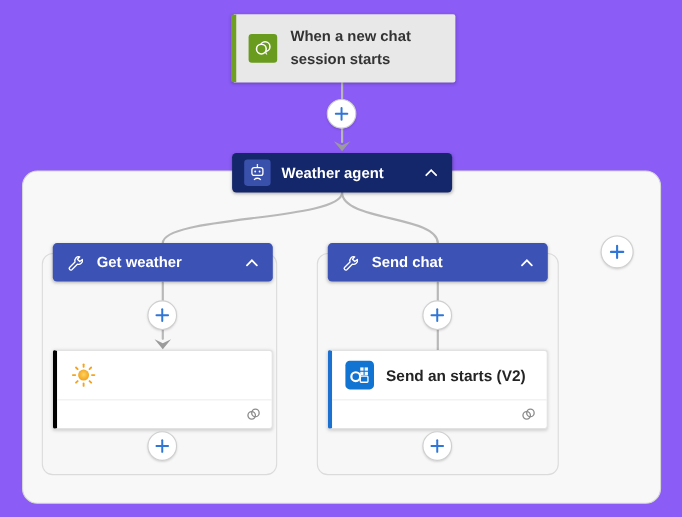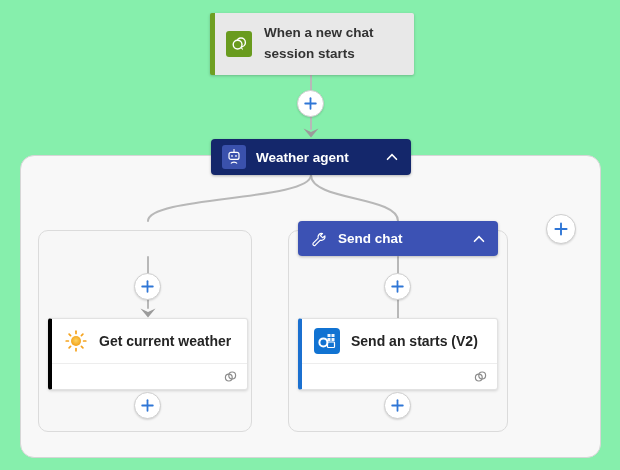--- a/index.html
+++ b/index.html
@@ -1,18 +1,18 @@
 <!DOCTYPE html>
 <html><head>
 <meta charset="utf-8">
 <style>
   * { margin:0; padding:0; box-sizing:border-box; }
   html,body { background:#ffffff; }
   body { font-family:"Liberation Sans", sans-serif; }
-  .stage { position:relative; width:620px; height:470px; background:#86efac; overflow:hidden; }
+  .stage { position:relative; width:620px; height:470px; background:#8b5cf6; overflow:hidden; }
 
   
   .agent-container { position:absolute; left:20px; top:155px; width:581px; height:303px;
     background:#f8f8f8; border:1.5px solid #d6d6d6; border-radius:14px; }
   .tool-group { position:absolute; top:230px; width:214px; height:202px;
     background:#f7f7f7; border:1px solid #dbdbdb; border-radius:10px; }
   .tool-group.left  { left:38px; }
   .tool-group.right { left:288px; width:220px; }
 
   
@@ -119,20 +119,33 @@
       </svg>
     </span>
     <span class="agent-label">Weather agent</span>
     <button class="chev-btn">
       <svg width="12" height="8" viewBox="0 0 12 8" fill="none" stroke="#ffffff" stroke-width="1.6" stroke-linecap="round">
           <polyline points="1.5,6.3 6,1.7 10.5,6.3"></polyline>
         </svg>
     </button>
   </div>
 
+  <div class="tool-header left">
+    <span style="display:flex;">
+      <svg width="16" height="16" viewBox="0 0 16 16">
+        <path d="M13.9 4.9 a3.6 3.6 0 0 1 -4.6 4.3 L4.3 14.2 a1.5 1.5 0 0 1 -2.1 -2.1 L7.2 7.1 a3.6 3.6 0 0 1 4.3 -4.6 L9.4 4.6 l2.1 2.1 Z" fill="none" stroke="#ffffff" stroke-width="1.2" stroke-linejoin="round"></path>
+      </svg>
+    </span>
+    <span class="tool-label">Get weather</span>
+    <button class="chev-btn">
+      <svg width="12" height="8" viewBox="0 0 12 8" fill="none" stroke="#ffffff" stroke-width="1.6" stroke-linecap="round">
+          <polyline points="1.5,6.3 6,1.7 10.5,6.3"></polyline>
+        </svg>
+    </button>
+  </div>
 
   <div class="tool-header right">
     <span style="display:flex;">
       <svg width="16" height="16" viewBox="0 0 16 16">
         <path d="M13.9 4.9 a3.6 3.6 0 0 1 -4.6 4.3 L4.3 14.2 a1.5 1.5 0 0 1 -2.1 -2.1 L7.2 7.1 a3.6 3.6 0 0 1 4.3 -4.6 L9.4 4.6 l2.1 2.1 Z" fill="none" stroke="#ffffff" stroke-width="1.2" stroke-linejoin="round"></path>
       </svg>
     </span>
     <span class="tool-label">Send chat</span>
     <button class="chev-btn">
       <svg width="12" height="8" viewBox="0 0 12 8" fill="none" stroke="#ffffff" stroke-width="1.6" stroke-linecap="round">
@@ -174,21 +187,20 @@
             <line x1="2.2" y1="12" x2="4.4" y2="12"></line>
               <line x1="19.6" y1="12" x2="21.8" y2="12"></line>
             <line x1="5.1" y1="5.1" x2="6.6" y2="6.6"></line>
               <line x1="17.4" y1="17.4" x2="18.9" y2="18.9"></line>
             <line x1="5.1" y1="18.9" x2="6.6" y2="17.4"></line>
               <line x1="17.4" y1="6.6" x2="18.9" y2="5.1"></line>
           </g>
           <circle cx="12" cy="12" r="5" fill="url(#sg)"></circle>
         </svg>
       </span>
-      <span class="action-label">Get current weather</span>
     </div>
     <div class="action-footer">
       <span style="display:flex; cursor:pointer;">
         <svg width="15" height="15" viewBox="0 0 15 15" fill="none" stroke="#8c8c8c" stroke-width="1.2">
           <circle cx="5.8" cy="8.6" r="3.4"></circle>
             <circle cx="9.2" cy="6.4" r="3.4"></circle>
         </svg>
       </span>
     </div>
   </div>

